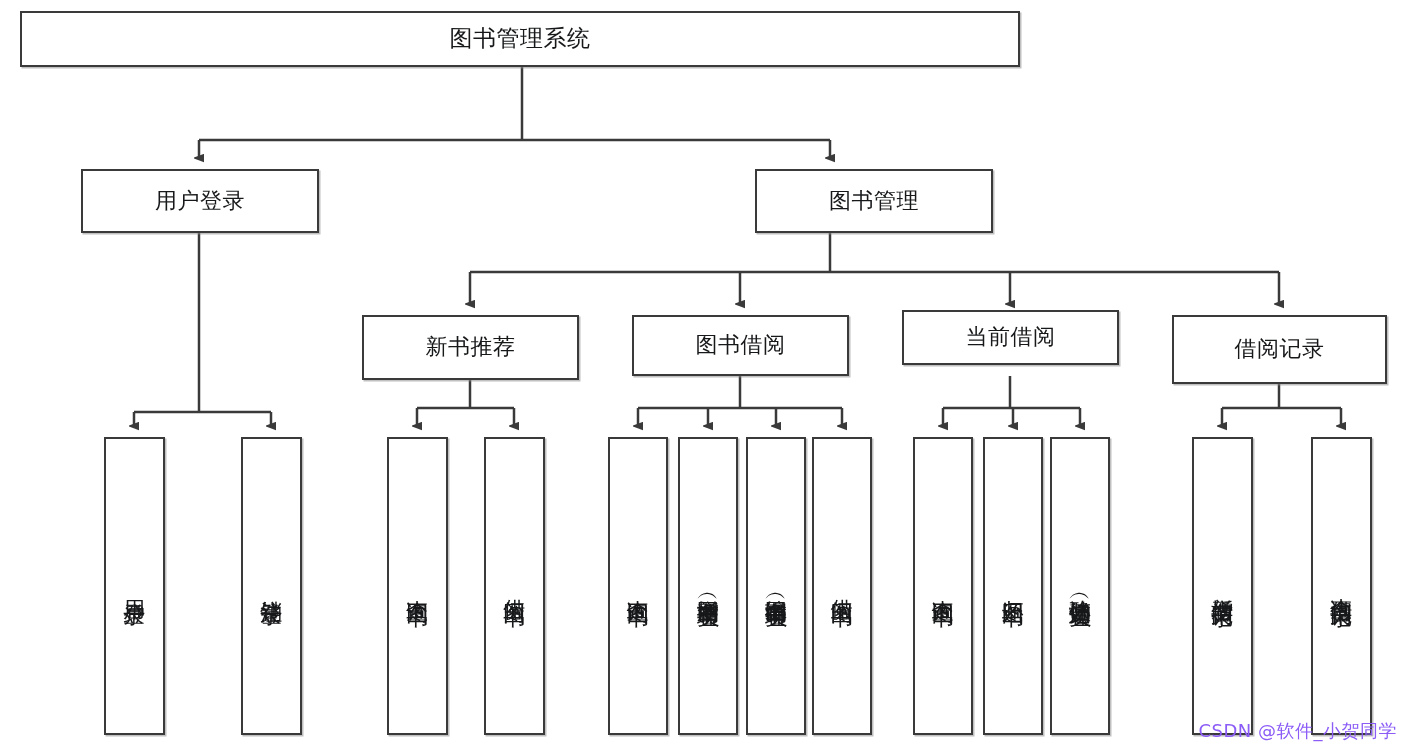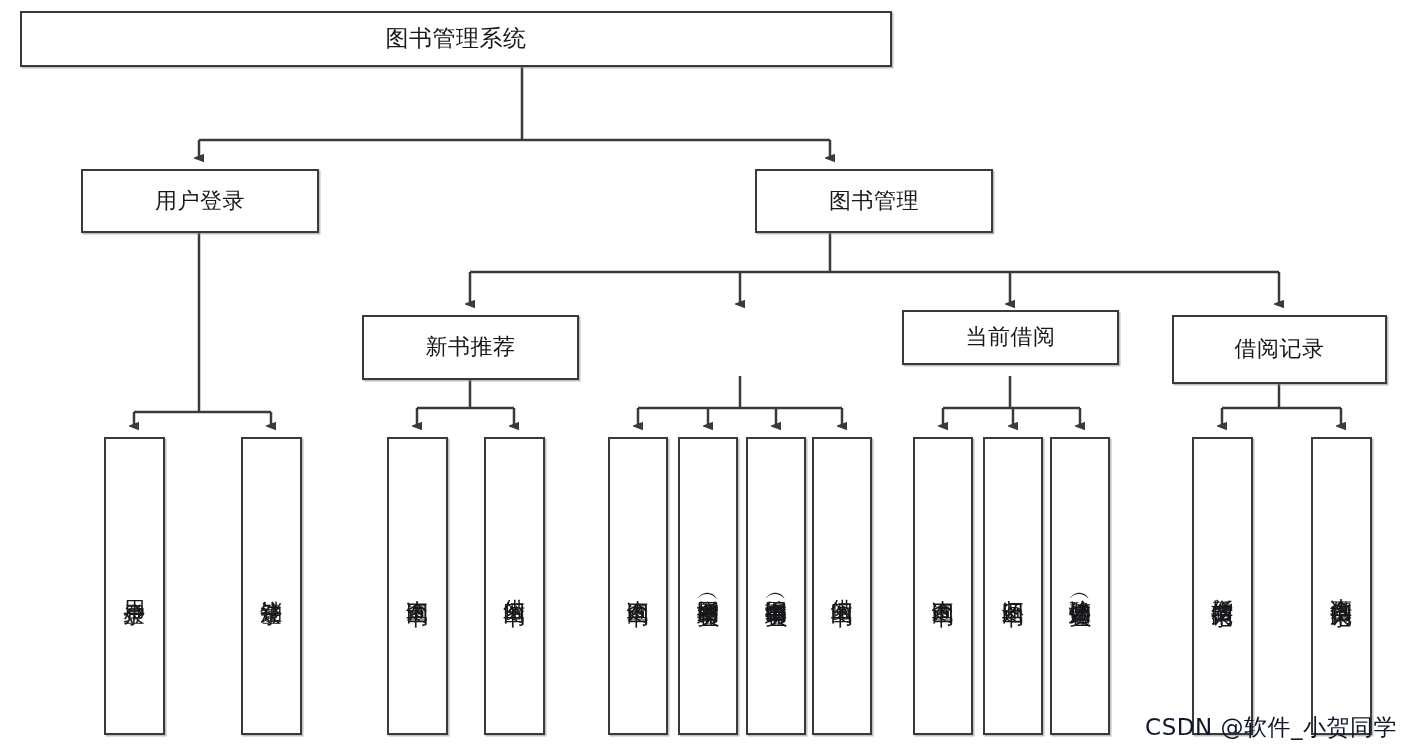--- a/index.html
+++ b/index.html
@@ -66,22 +66,22 @@
     letter-spacing: 1px;
     line-height: 1.0;
   }
   .node.root .node-label {
     font-size: 23px;
   }
   #watermark {
     position: absolute;
     right: 8px;
     bottom: 4px;
-    font-size: 23px;
-    color: #0f172a;
+    font-size: 18px;
+    color: #8b5cf6;
     letter-spacing: 0.5px;
     white-space: nowrap;
     font-family: "DejaVu Sans", "Liberation Sans", sans-serif;
   }
 </style>
 </head>
 <body>
 
 <div id="canvas">
 
@@ -128,34 +128,37 @@
       <path d="M1013,408 L1013,426" marker-end="url(#arrow)"></path>
       <path d="M1080,408 L1080,426" marker-end="url(#arrow)"></path>
 
       <path d="M1279,376 L1279,408"></path>
       <path d="M1222,408 L1341,408"></path>
       <path d="M1222,408 L1222,426" marker-end="url(#arrow)"></path>
       <path d="M1341,408 L1341,426" marker-end="url(#arrow)"></path>
     </g>
   </svg>
 
-  <div class="node h root" style="left:20px; top:11px; width:872px; height:56px;">
+  <div class="node h root" style="left:20px; top:11px; width:1000px; height:56px;">
     <span class="node-label">图书管理系统</span>
   </div>
 
   <div class="node h" style="left:81px; top:169px; width:238px; height:64px;">
     <span class="node-label">用户登录</span>
   </div>
   <div class="node h" style="left:711px; top:169px; width:238px; height:64px;margin-left:44px;">
     <span class="node-label">图书管理</span>
   </div>
 
   <div class="node h" style="left:362px; top:315px; width:217px; height:65px;">
     <span class="node-label">新书推荐</span>
   </div>
+  <div class="node h" style="left:632px; top:315px; width:217px; height:61px;">
+    <span class="node-label">图书借阅</span>
+  </div>
   <div class="node h" style="left:902px; top:310px; width:217px; height:55px;">
     <span class="node-label">当前借阅</span>
   </div>
   <div class="node h" style="left:1172px; top:315px; width:215px; height:69px;">
     <span class="node-label">借阅记录</span>
   </div>
 
   <div class="node v" style="left:104px; top:437px; width:61px; height:298px;">
     <span class="node-label">用户登录</span>
   </div>

